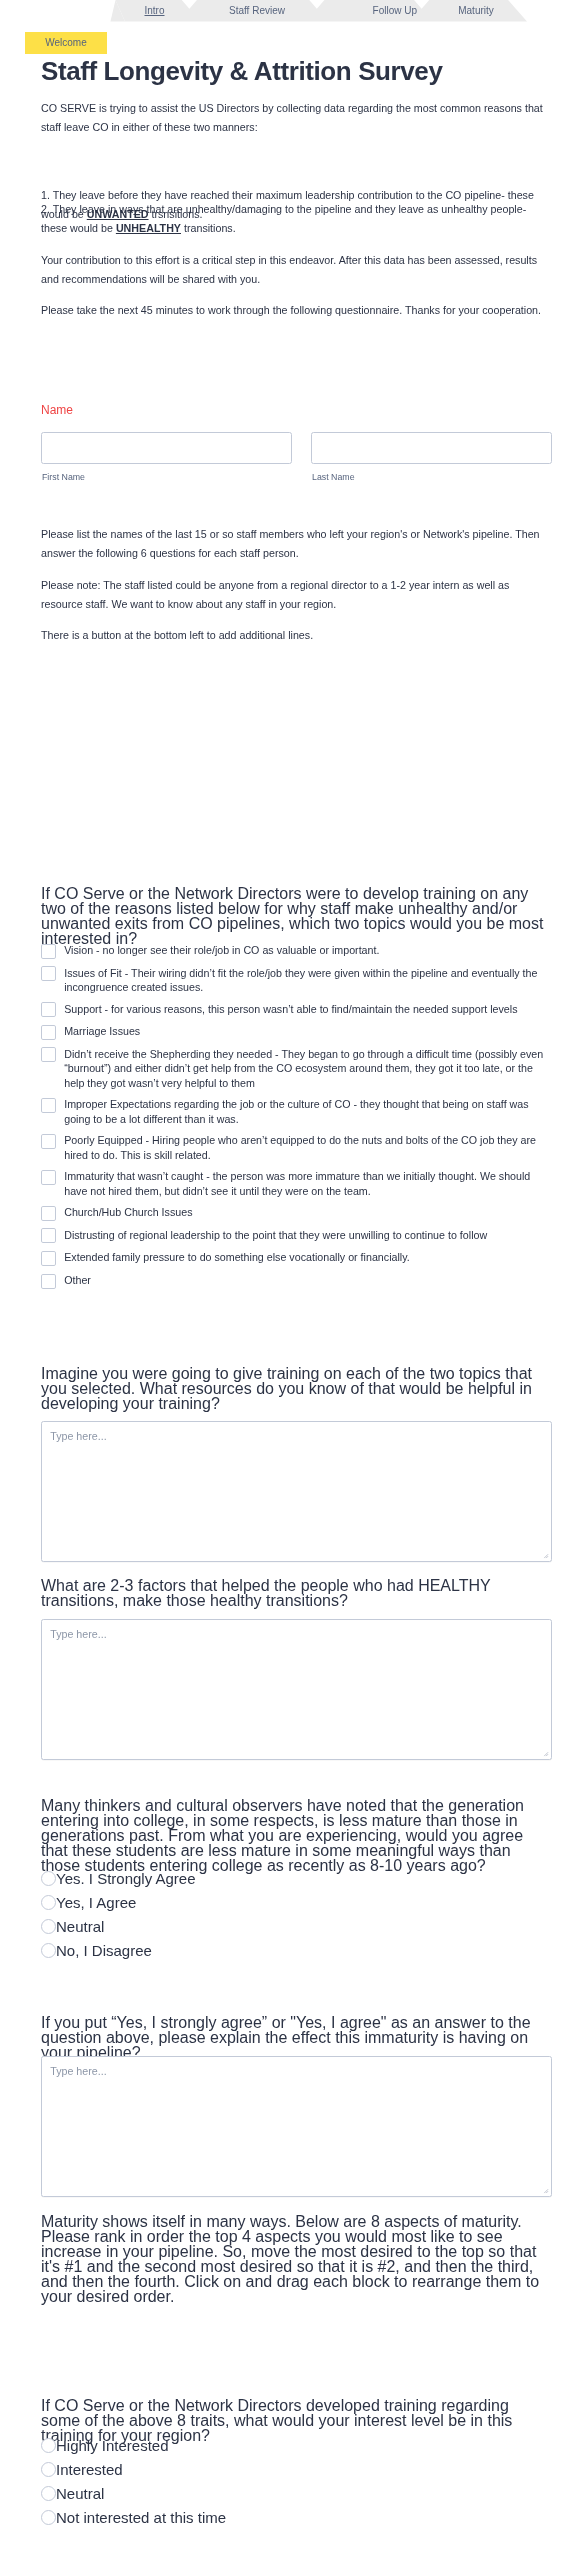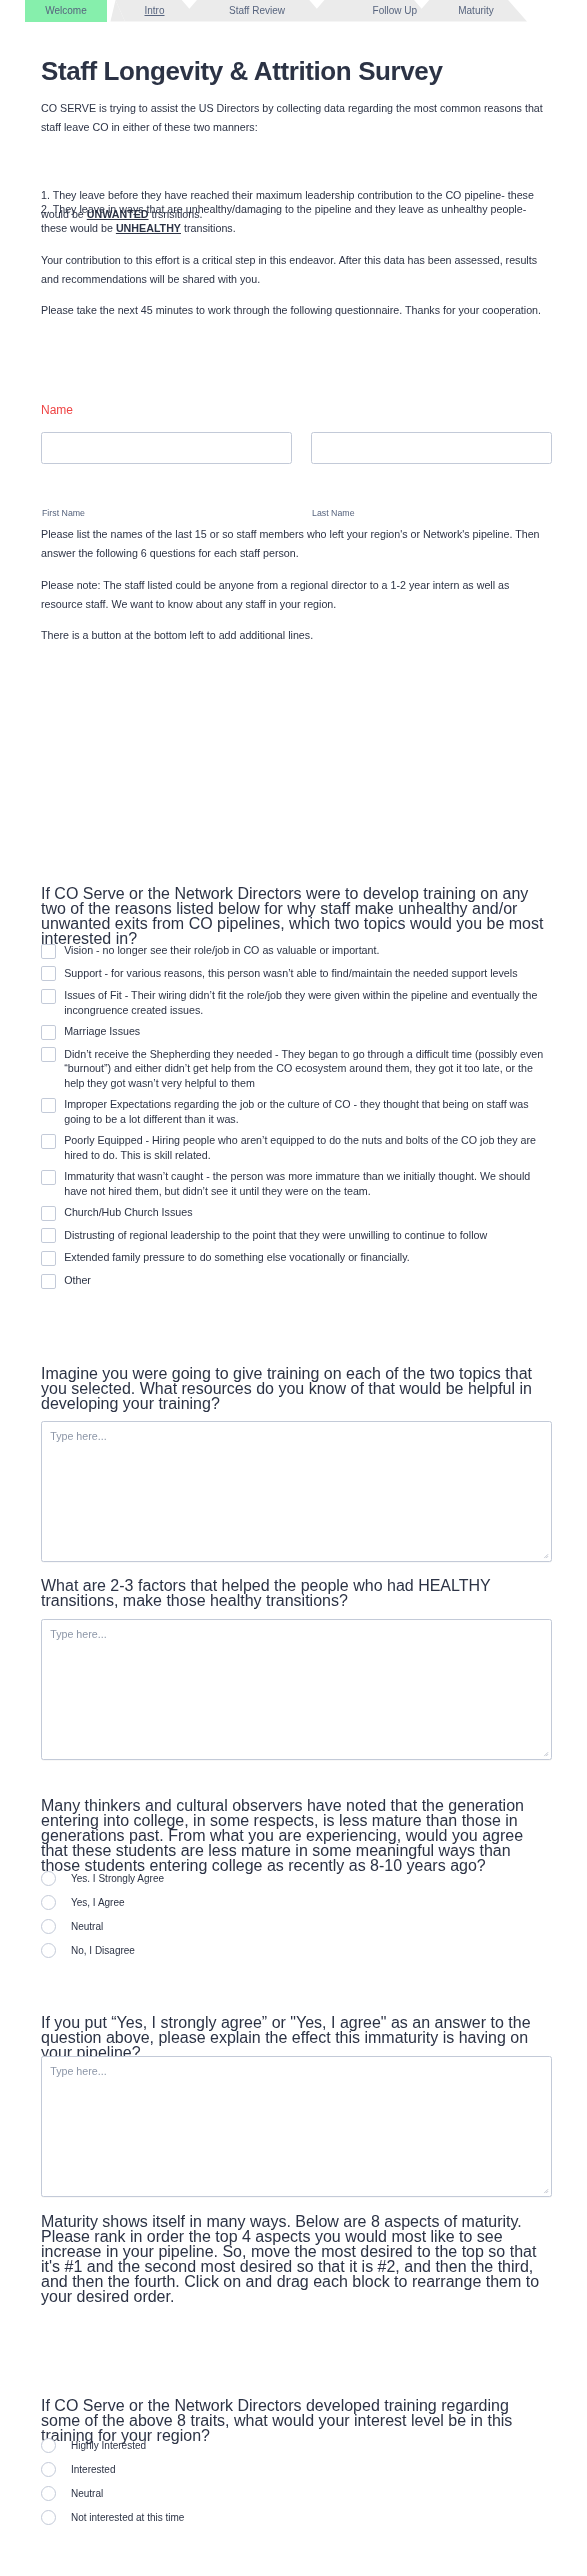--- a/index.html
+++ b/index.html
@@ -12,40 +12,40 @@
     overflow: hidden;
   }
 
   
   .tabbar { position: absolute; left: 0; top: 0; width: 587px; height: 21.5px; }
   .tab {
     position: absolute; top: 0; height: 21.5px;
     display: flex; align-items: center; justify-content: center;
     font-size: 10px; color: #57647e; cursor: pointer;
   }
-  .tab.active { background: #86efac; }
+  .tab.active { background: #fde047; margin-top: 32px; }
   .tab-label { position: relative; z-index: 2; }
 
   
   .abs { position: absolute; left: 41px; width: 511px; }
   .title {
     font-size: 26px; font-weight: bold; color: #2c3345;
     letter-spacing: -0.4px;
   }
   .para {
     font-size: 10.7px; line-height: 19px; color: #2c3345;
   }
   .para b { font-weight: bold; text-decoration: underline; }
   .label {
     font-size: 12px; color: #ef4444;
   }
   .question {
     font-size: 16px; line-height: 15px; color: #2c3345;
   }
-  .sublabel { font-size: 8.8px; color: #57647e; margin-top: 36px; }
+  .sublabel { font-size: 8.8px; color: #57647e; }
 
   .text-input {
     position: absolute; height: 32px; border: 0.6px solid #c3cad8;
     border-radius: 2.5px; background: #fff;
   }
 
   .textarea {
     position: absolute; left: 41px; width: 511px; height: 141px;
     border: 0.6px solid #c3cad8; border-radius: 2.5px; background: #fff;
     box-shadow: 0 0.6px 0.6px rgba(0,0,0,0.06);
@@ -66,21 +66,21 @@
   .ck-text {
     margin-left: 8.2px; font-size: 10.7px; line-height: 14.5px; color: #2c3345;
   }
 
   .radiolist { position: absolute; left: 41px; width: 511px; }
   .rd-row { display: flex; align-items: center; height: 24px; }
   .rd-circle {
     flex: 0 0 15px; width: 15px; height: 15px; border: 0.6px solid #c3cad8;
     border-radius: 50%; background: #fff; cursor: pointer;
   }
-  .rd-text { margin-left: 15px; font-size: 10px; color: #2c3345; }
+  .rd-text { margin-left: 0; font-size: 15px; color: #2c3345; }
 </style>
 </head>
 <body>
 
 <div class="tabbar">
 
   <svg style="position:absolute;left:0;top:0" width="587" height="21.5" viewBox="0 0 930 34">
     <polygon points="183,0 805,0 835,34 198,34" fill="#ebebeb"></polygon>
     <polygon points="183,0 198,34 175,34" fill="#ebebeb"></polygon>
 
@@ -130,25 +130,25 @@
 
 <div class="abs question" style="top:886px;">If CO Serve or the Network Directors were to develop training on any two of the reasons listed below for why staff make unhealthy and/or unwanted exits from CO pipelines, which two topics would you be most interested in?</div>
 
 <div class="checklist" style="top:943px;">
   <div class="ck-row">
     <span class="ck-box"></span>
     <span class="ck-text">Vision - no longer see their role/job in CO as valuable or important.</span>
   </div>
   <div class="ck-row">
     <span class="ck-box"></span>
+    <span class="ck-text">Issues of Fit - Their wiring didn’t fit the role/job they were given within the pipeline and eventually the incongruence created issues.</span>
+  </div>
+  <div class="ck-row">
+    <span class="ck-box"></span>
     <span class="ck-text">Support - for various reasons, this person wasn’t able to find/maintain the needed support levels</span>
-  </div>
-  <div class="ck-row">
-    <span class="ck-box"></span>
-    <span class="ck-text">Issues of Fit - Their wiring didn’t fit the role/job they were given within the pipeline and eventually the incongruence created issues.</span>
   </div>
   <div class="ck-row">
     <span class="ck-box"></span>
     <span class="ck-text">Marriage Issues</span>
   </div>
   <div class="ck-row">
     <span class="ck-box"></span>
     <span class="ck-text">Didn’t receive the Shepherding they needed - They began to go through a difficult time (possibly even “burnout”) and either didn’t get help from the CO ecosystem around them, they got it too late, or the help they got wasn’t very helpful to them</span>
   </div>
   <div class="ck-row">

